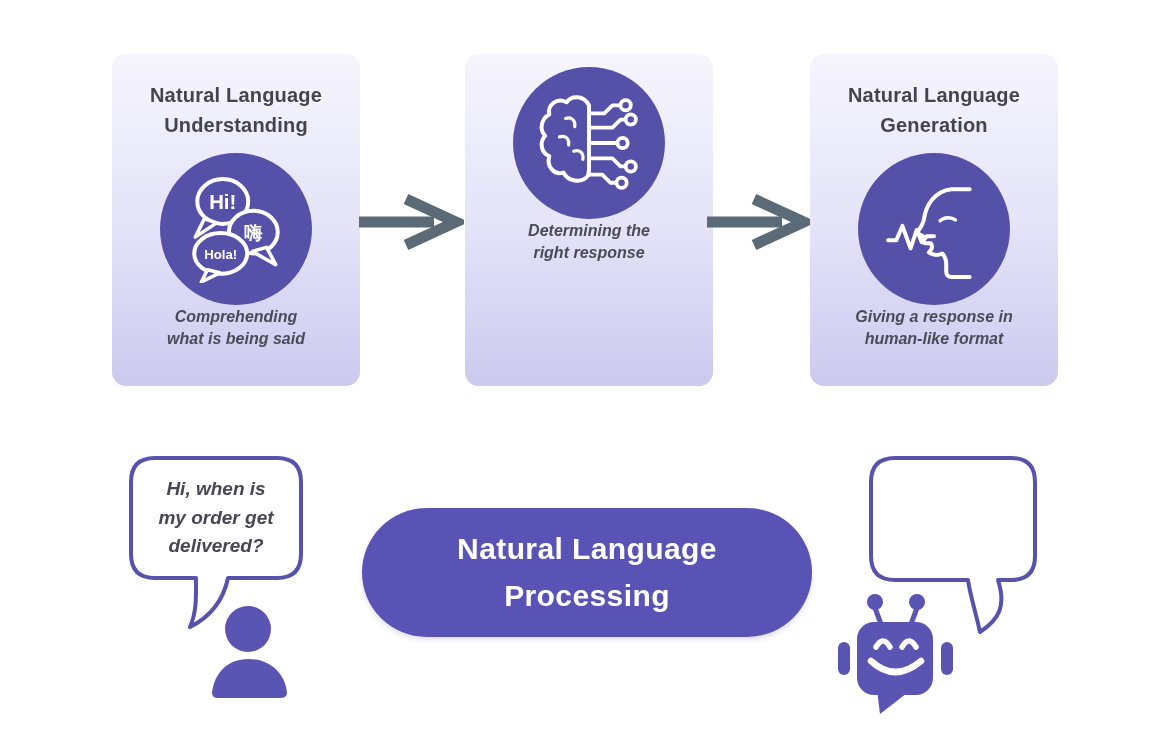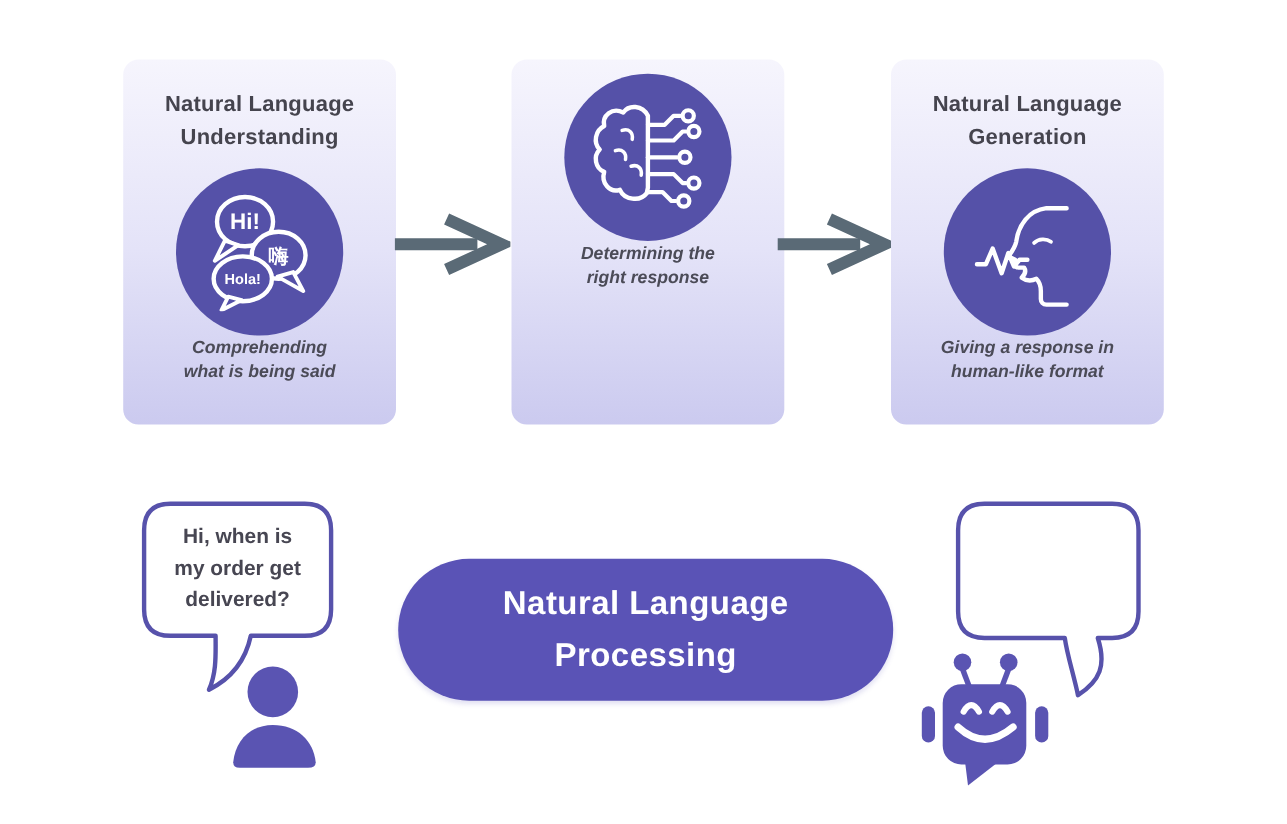--- a/index.html
+++ b/index.html
@@ -21,21 +21,21 @@
   
   .flow-arrow{position:absolute;top:192px;width:108px;height:60px;}
   .arrow-1{left:356px}.arrow-2{left:704px}
   .flow-arrow path{stroke:#5a6a76;stroke-width:11;fill:none;}
 
   
   .bubble{position:absolute;}
   .bubble svg{position:absolute;left:0;top:0;}
   .bubble .bubble-body{fill:#ffffff;stroke:#5752ab;stroke-width:4;stroke-linejoin:round;}
   .bubble-text{position:absolute;left:0;top:0;width:100%;display:flex;align-items:center;
-               justify-content:center;text-align:center;font-size:19px;
+               justify-content:center;text-align:center;font-size:19px;font-style:italic;
                font-weight:bold;color:#474652;line-height:1.5;white-space:pre-wrap;}
   .bubble-user{left:128px;top:455px;width:176px;height:180px;}
   .bubble-user .bubble-text{height:126px;}
   .bubble-bot{left:868px;top:455px;width:170px;height:180px;}
   .bubble-bot .bubble-text{height:125px;}
 
   .person{position:absolute;left:202px;top:603px;}
   .robot{position:absolute;left:833px;top:590px;}
 
   .nlp-pill{position:absolute;left:362px;top:508px;width:450px;height:129px;

